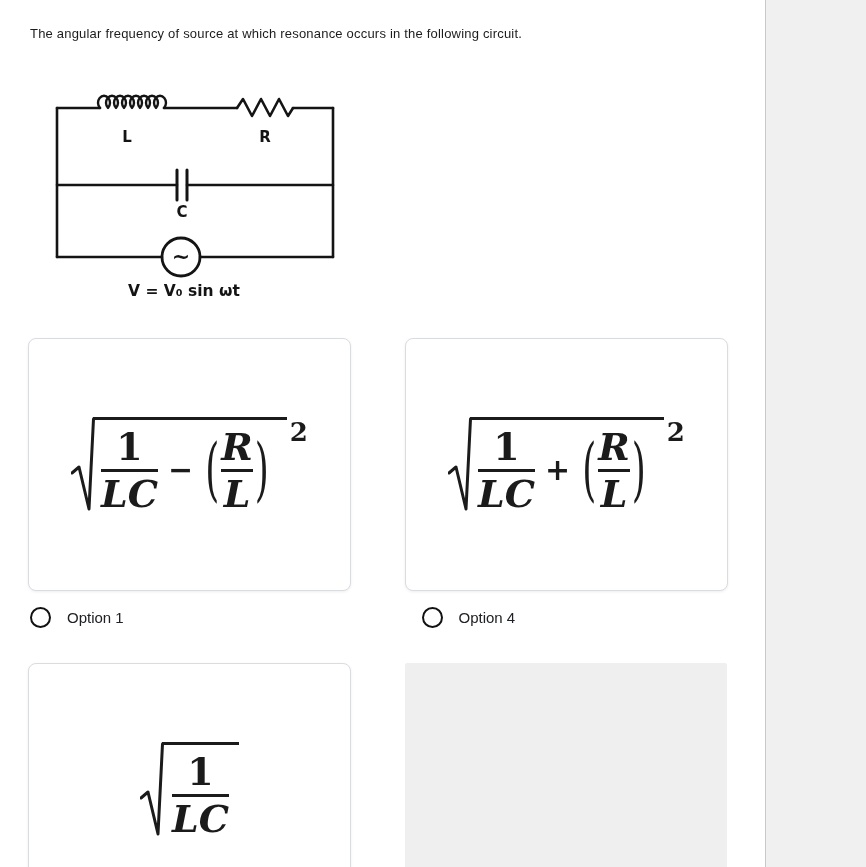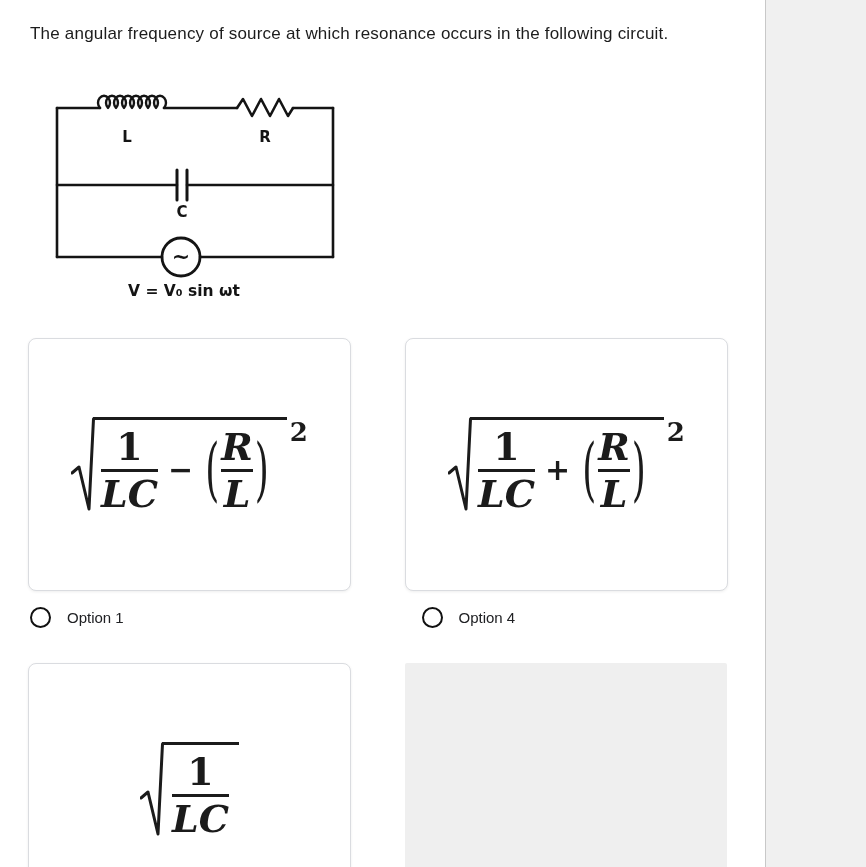--- a/index.html
+++ b/index.html
@@ -9,21 +9,21 @@
     font-family:"Liberation Sans",sans-serif;
     color:#202124;
   }
   .content{position:absolute;left:0;top:0;width:765px;}
   .sidebar{
     position:absolute;top:0;right:0;width:100px;height:867px;
     background:#f0f0f0;border-left:1px solid #c8c8c8;
   }
   .question{
     margin:16px 0 0 30px;width:700px;
-    font-size:17px;line-height:35px;letter-spacing:.2px;color:#1c1c1c;
+    font-size:13px;line-height:35px;letter-spacing:.2px;color:#1c1c1c;
   }
   .circuit{display:block;margin:38px 0 0 40px;}
   .circuit text{font-family:"DejaVu Sans",sans-serif;font-weight:bold;fill:#141414;}
 
   .cards-row{display:flex;gap:54px;margin:34px 0 0 28px;}
   .cards-row.second{margin-top:35px;}
   .option-card{
     box-sizing:border-box;width:323px;height:253px;flex:none;
     background:#fff;border:1px solid #dadce0;border-radius:8px;
     box-shadow:0 1px 3px rgba(0,0,0,.07);

